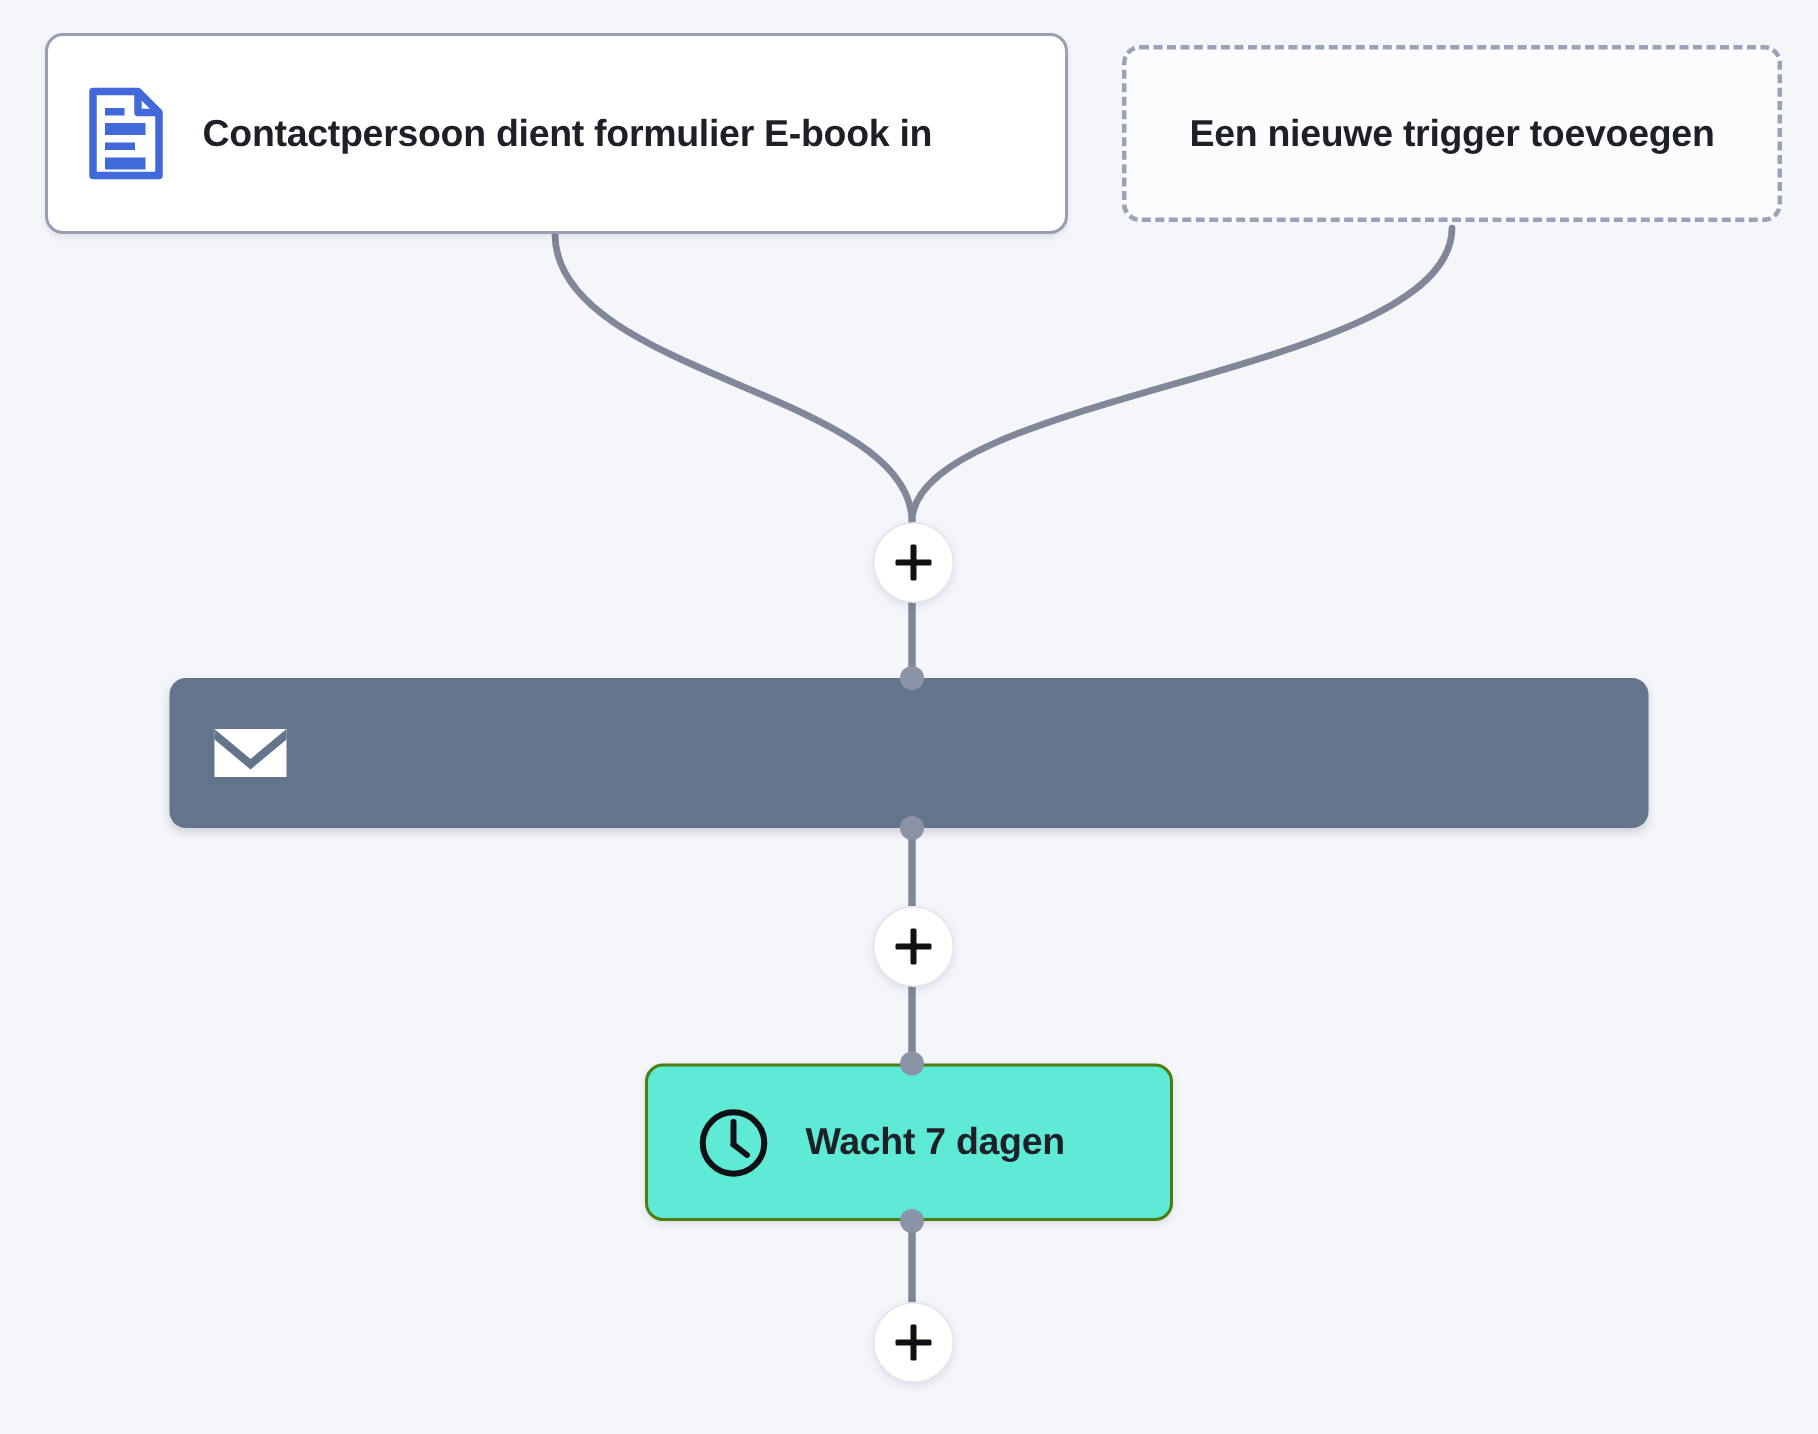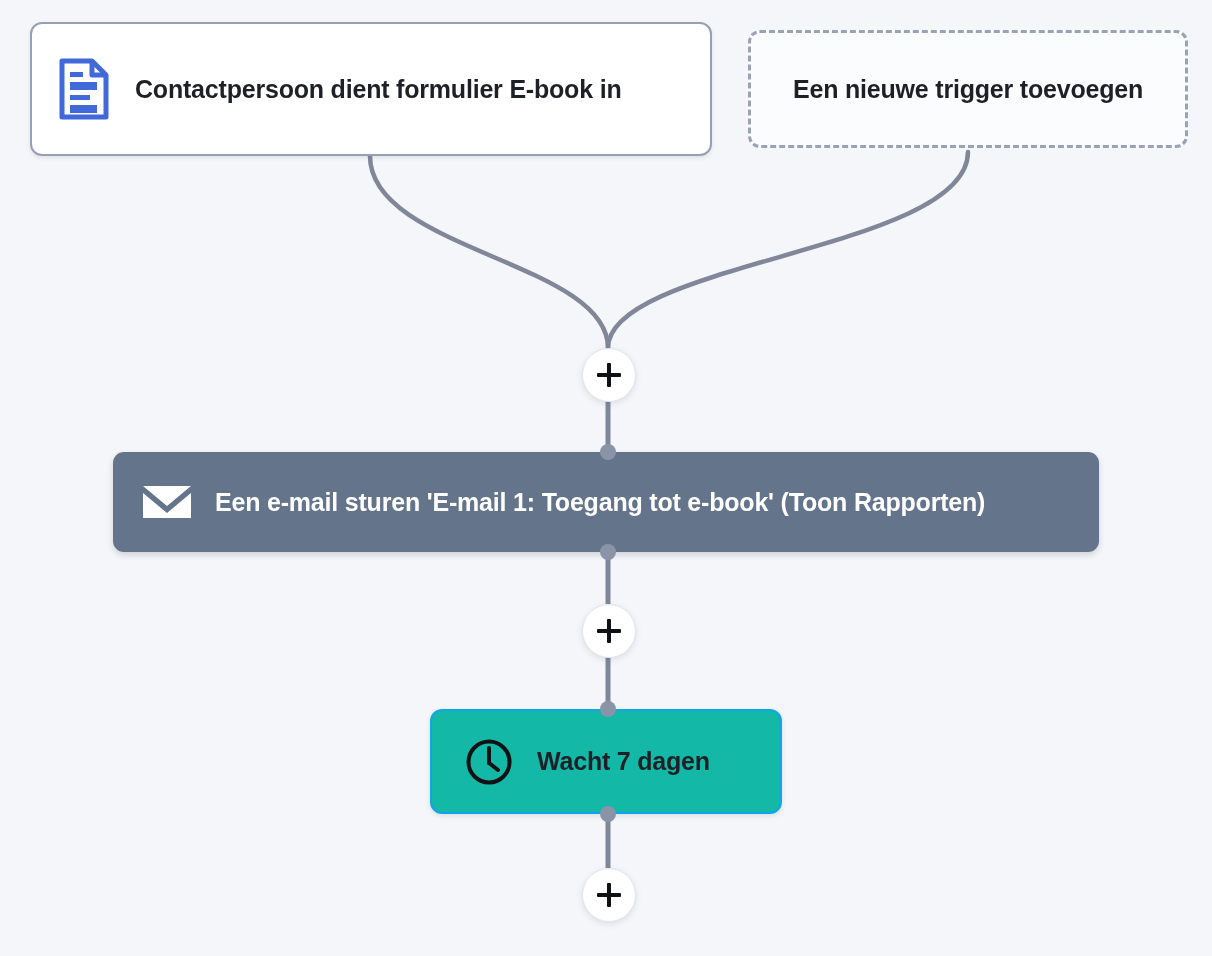--- a/index.html
+++ b/index.html
@@ -79,22 +79,22 @@
   .action-email .label {
     font-size: 25px;
     font-weight: bold;
     color: #ffffff;
     letter-spacing: -0.2px;
     white-space: nowrap;
   }
 
   
   .action-wait {
-    background: #14b8a6;
-    border: 2px solid #0ea5e9;
+    background: #5eead4;
+    border: 2px solid #4d7c0f;
     border-radius: 12px;
     box-shadow: 0 2px 5px rgba(40,50,70,0.12);
     padding: 15px 32px;
   }
   .action-wait .label {
     font-size: 25px;
     font-weight: bold;
     color: #1d2026;
     letter-spacing: -0.2px;
     white-space: nowrap;
@@ -195,21 +195,20 @@
 
   <div class="port" style="left:600px; top:444px;"></div>
 
   <div class="node action-email" style="left:113px; top:452px; width:986px; height:100px;">
     <span class="icon-slot icon-gap-mail">
       <svg width="52" height="40" viewBox="0 0 52 40" xmlns="http://www.w3.org/2000/svg">
         <path d="M2 4 H50 V36 H2 Z" fill="#ffffff"></path>
         <path d="M2 4 L26 24 L50 4 L50 11 L26 31 L2 11 Z" fill="#64748b"></path>
       </svg>
     </span>
-    <span class="label">Een e-mail sturen 'E-mail 1: Toegang tot e-book' (Toon Rapporten)</span>
   </div>
 
   <div class="port" style="left:600px; top:544px;"></div>
 
   <div class="plus-btn" style="left:582px; top:604px;">
     <span class="bar-h"></span>
     <span class="bar-v"></span>
   </div>
 
   <div class="port" style="left:600px; top:701px;"></div>

